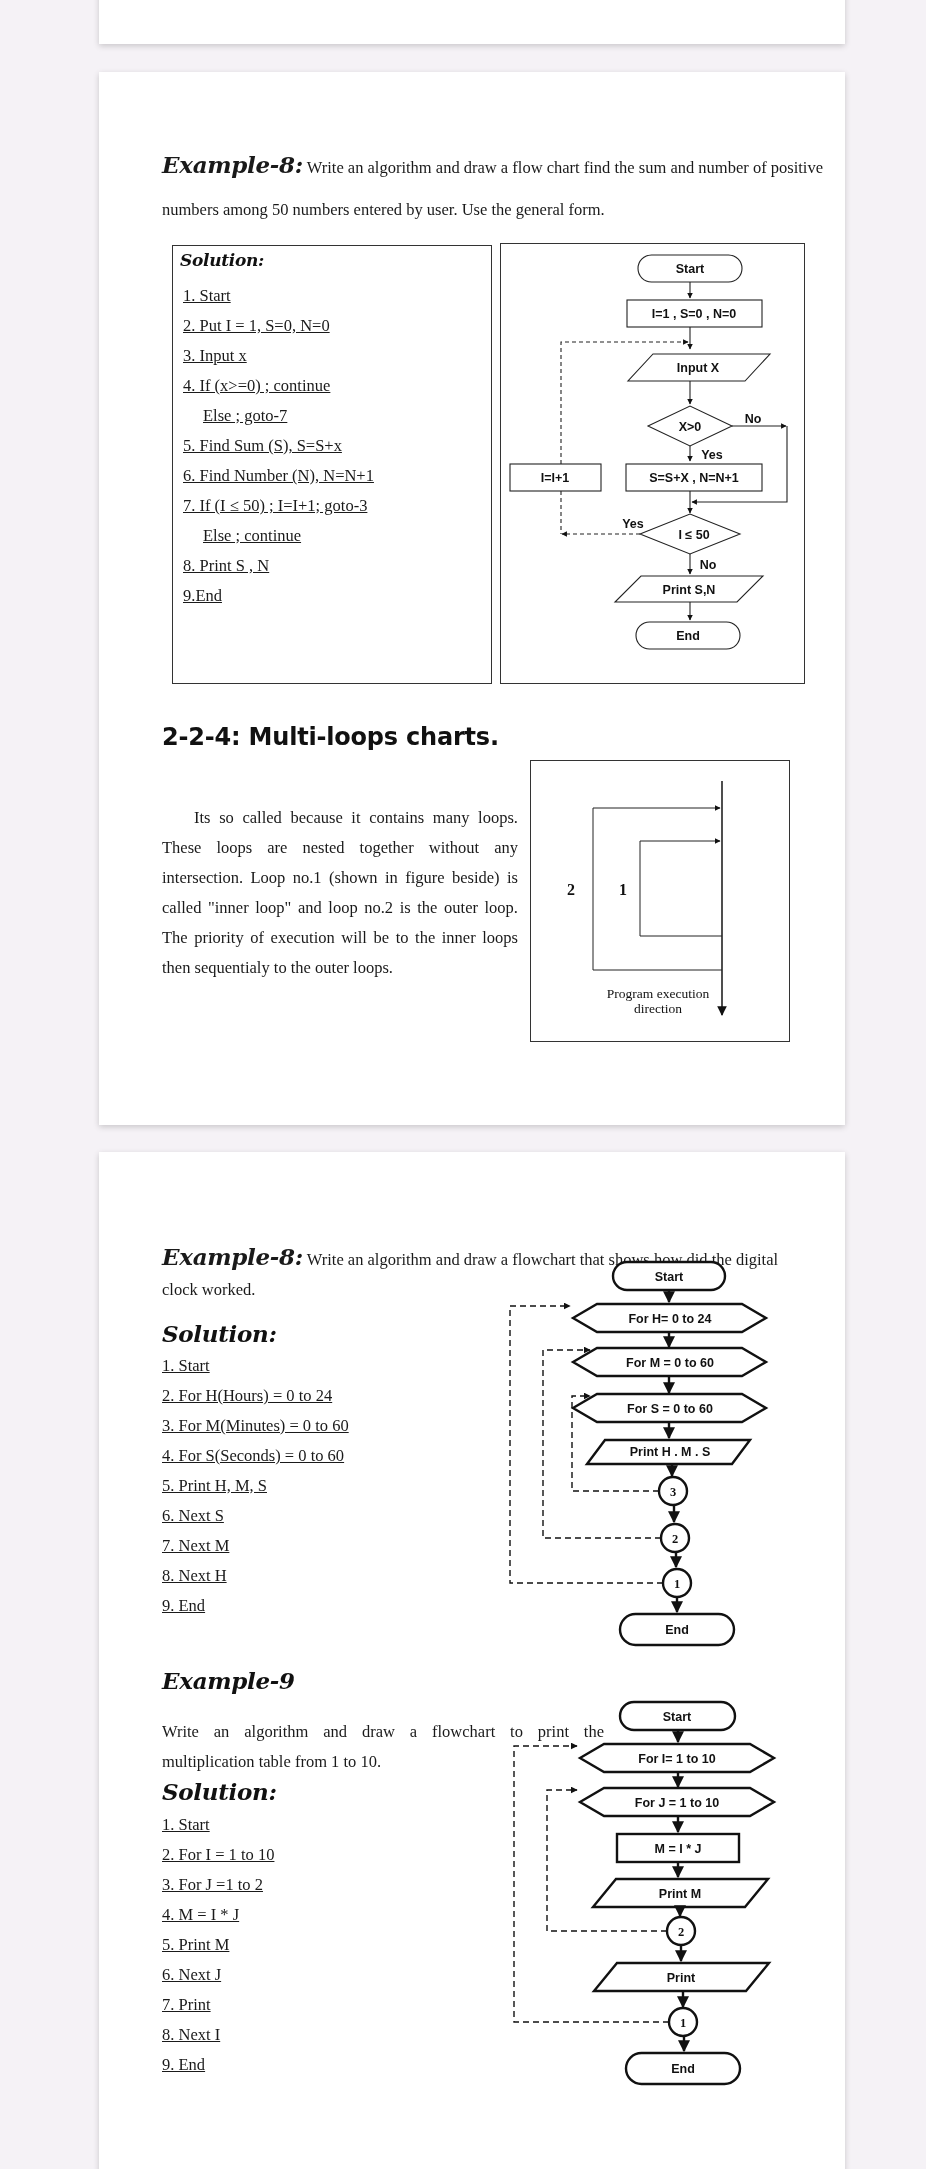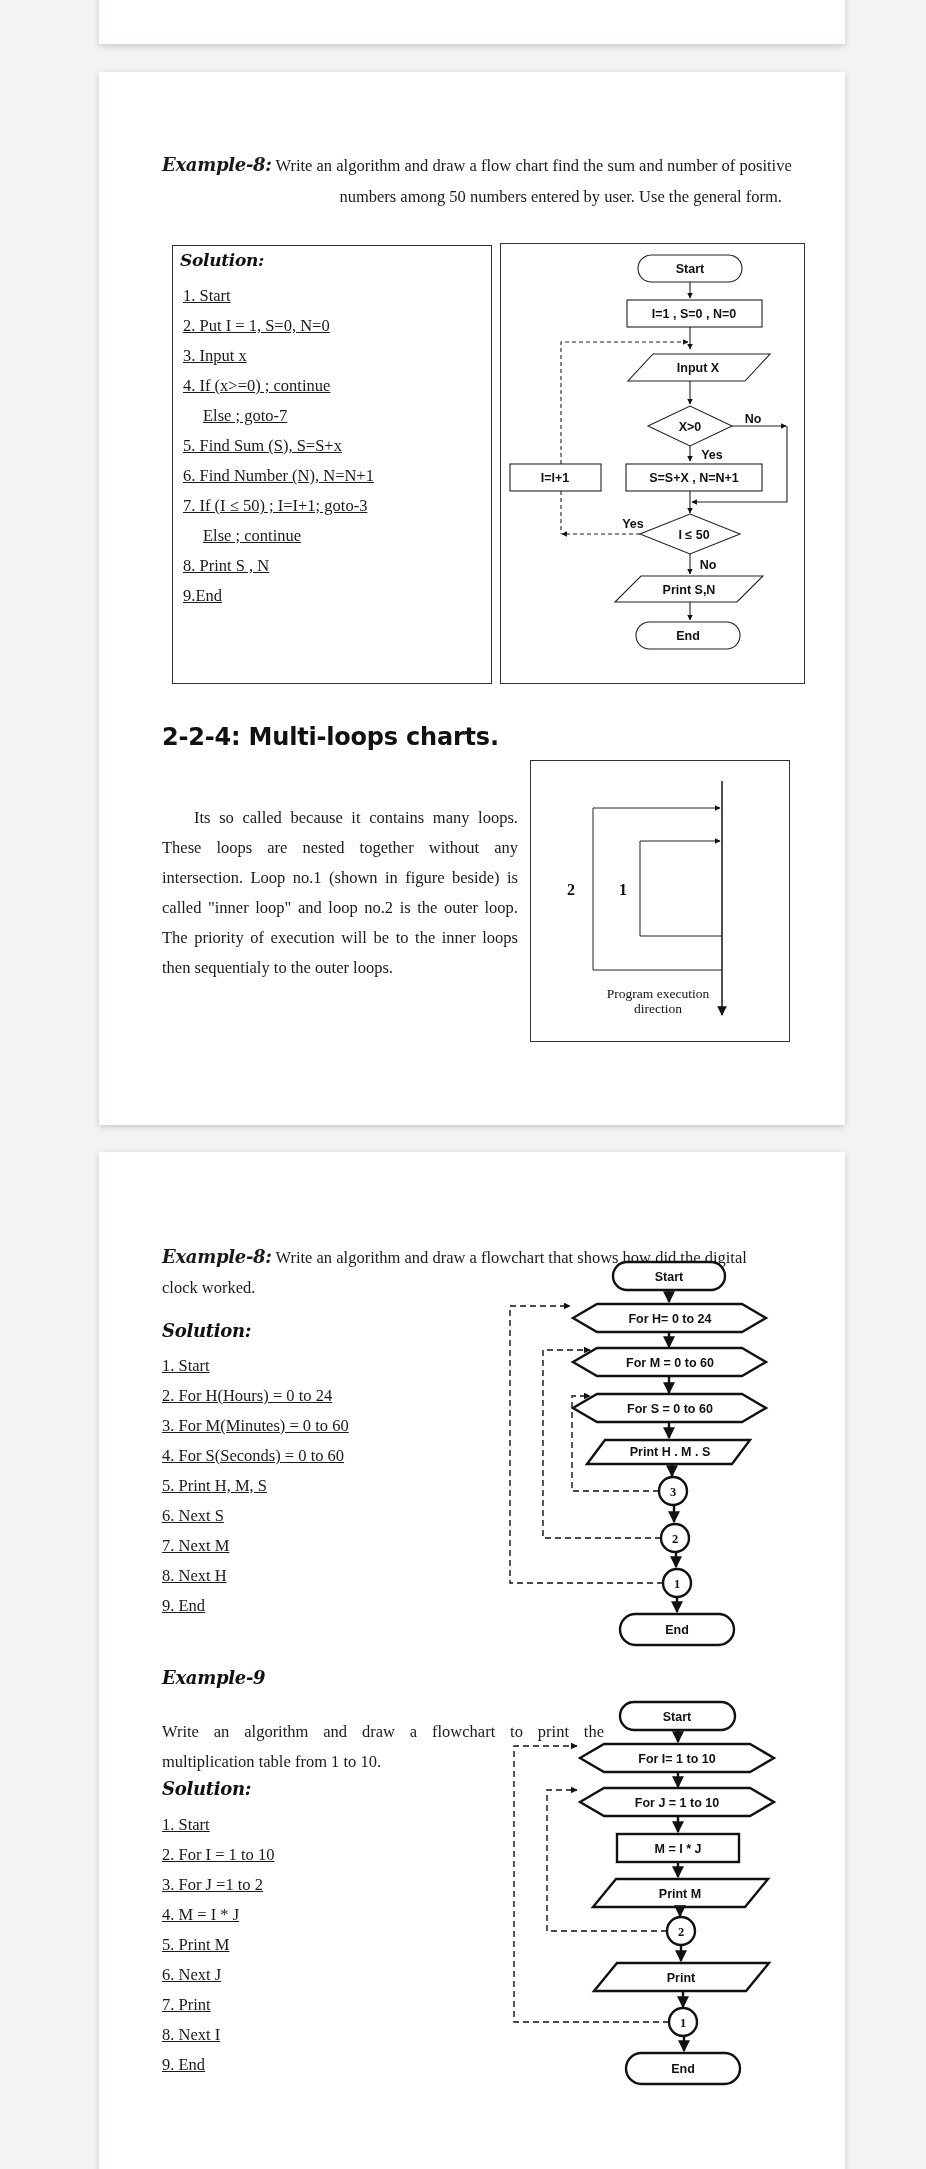--- a/index.html
+++ b/index.html
@@ -2,21 +2,21 @@
 <html><head>
 <meta charset="utf-8">
 <style>
   html, body { margin:0; padding:0; }
   body { width:926px; height:2169px; background:#f5f2f6; position:relative; overflow:hidden;
          font-family:"Liberation Serif", serif; color:#111; }
   .page { position:absolute; left:99px; width:746px; background:#fff;
           box-shadow:0 2px 6px rgba(0,0,0,0.18); }
   .abs { position:absolute; }
   .serif { font-family:"Liberation Serif", serif; font-size:16.5px; line-height:30px; color:#1a1a1a; }
-  .script { font-family:"DejaVu Serif", serif; font-style:italic; font-weight:bold; font-size:18px; letter-spacing:-0.3px; }
+  .script { font-family:"DejaVu Serif", serif; font-style:italic; font-weight:bold; font-size:23px; letter-spacing:-0.3px; }
   .heading { font-family:"DejaVu Sans", sans-serif; font-weight:bold; font-size:24px; color:#111; letter-spacing:-0.2px; }
   .justify { text-align:justify; text-align-last:left;margin-top:20px; }
   .box { position:absolute; border:1.3px solid #333; background:#fff; box-sizing:border-box; }
   ol.steps { list-style:none; margin:0; padding:0;text-decoration:underline; }
   ol.steps li { height:30px; line-height:30px; white-space:nowrap; }
   ol.steps li.indent { padding-left:20px; }
   svg text { font-family:"Liberation Sans", sans-serif; font-weight:bold; }
   svg .lbl-serif { font-family:"Liberation Serif", serif; }
 </style>
 </head>
@@ -24,21 +24,21 @@
 
 <div class="page" style="top:-10px;height:54px;"></div>
 
 <div class="page" style="top:72px;height:1053px;">
 
   <div class="abs serif" style="left:63px;top:78px;width:620px;">
     <div style="white-space:nowrap;">
       <span class="script">Example-8:</span>
       <span>Write an algorithm and draw a flow chart find the sum and number of positive</span>
     </div>
-    <div style="margin-top:1px;text-align:right;">numbers among 50 numbers entered by user. Use the general form.</div>
+    <div style="margin-top:12px;">numbers among 50 numbers entered by user. Use the general form.</div>
   </div>
 
   <div class="box" style="left:73px;top:173px;width:320px;height:439px;">
     <div class="abs script" style="left:7px;top:4px;font-size:17px;">Solution:</div>
     <ol class="steps serif abs" style="left:10px;top:35px;">
       <li>1. Start</li>
       <li>2. Put I = 1, S=0, N=0</li>
       <li>3. Input x</li>
       <li>4. If (x&gt;=0) ; continue</li>
       <li class="indent">Else ; goto-7</li>

